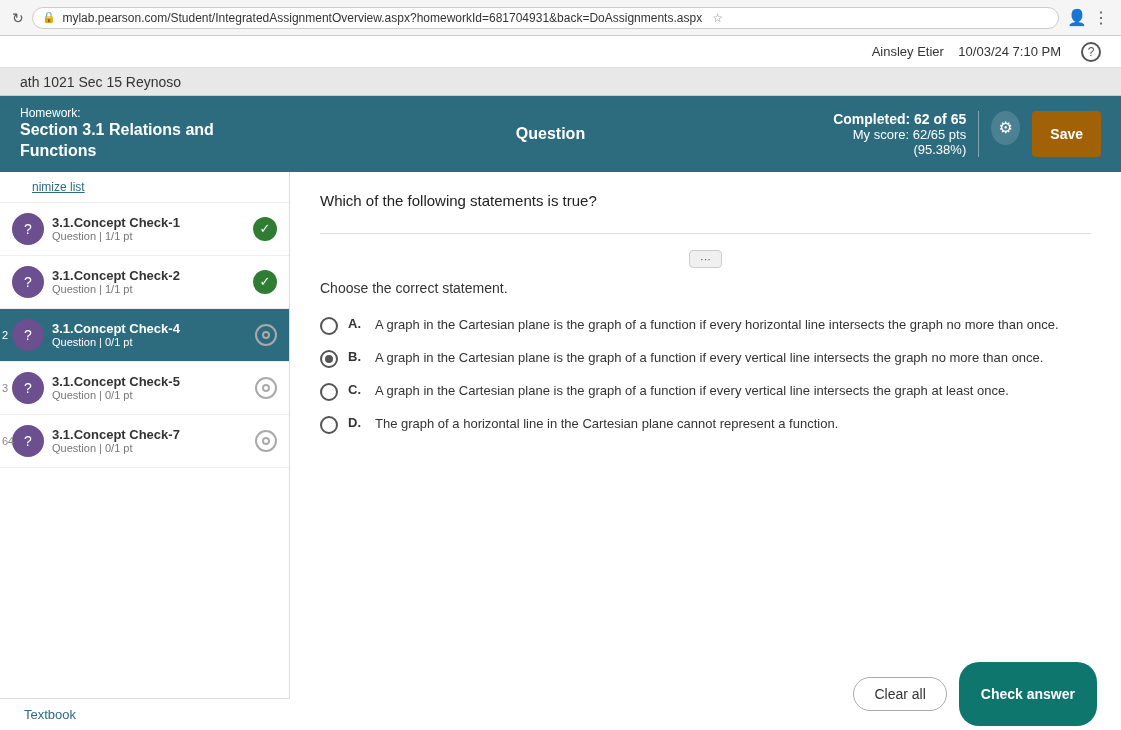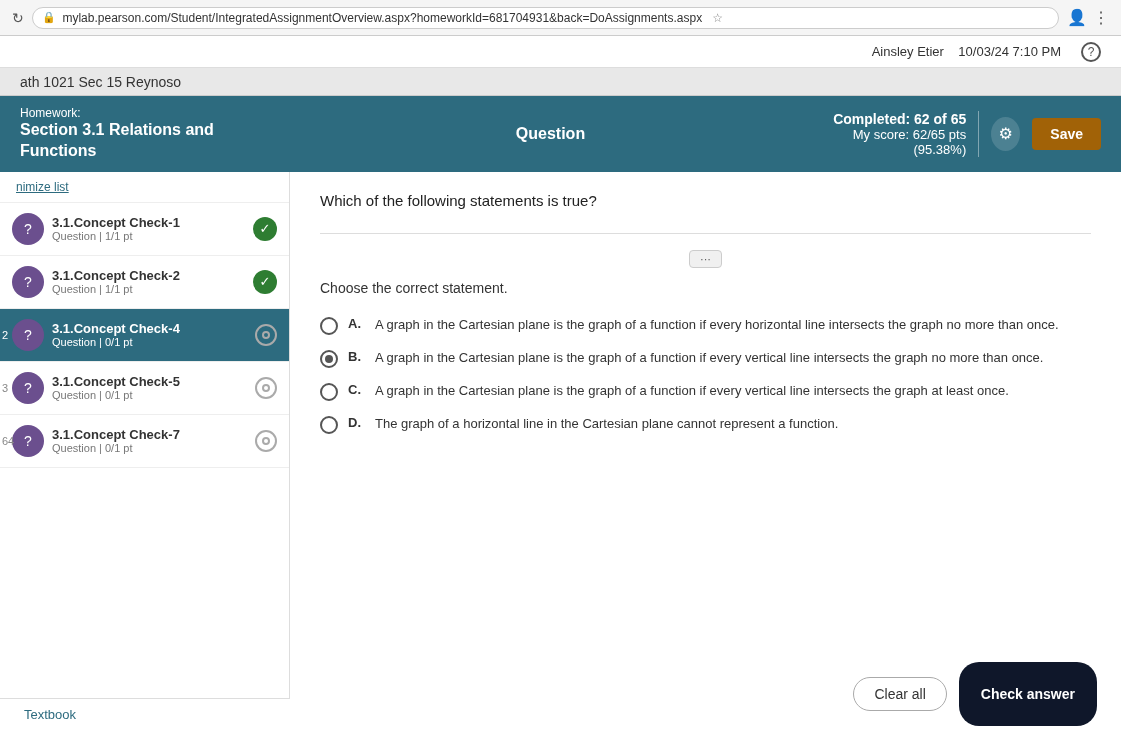--- a/index.html
+++ b/index.html
@@ -95,21 +95,20 @@
     .header-center {
       flex: 1;
       text-align: center;
       color: white;
       font-size: 16px;
       font-weight: bold;
     }
     .header-right {
       flex: 0 0 280px;
       display: flex;
-      align-items: center;
       justify-content: flex-end;
       gap: 12px;
     }
     .score-info {
       color: white;
       font-size: 13px;
       text-align: right;
       border-right: 1px solid rgba(255,255,255,0.4);
       padding-right: 12px;
     }
@@ -146,21 +145,21 @@
     .sidebar {
       width: 290px;
       flex-shrink: 0;
       border-right: 1px solid #ddd;
       background: white;
       overflow-y: auto;
       display: flex;
       flex-direction: column;
     }
     .minimize-list {
-      padding: 8px 16px;
+      padding: 8px 32px;
       font-size: 12px;
       color: #2d6b7f;
       cursor: pointer;
       text-decoration: underline;
       border-bottom: 1px solid #eee;
     }
     .sidebar-item {
       display: flex;
       align-items: center;
       padding: 10px 12px;
@@ -283,21 +282,21 @@
     .clear-all-btn {
       background: white;
       border: 1px solid #aaa;
       border-radius: 20px;
       padding: 8px 20px;
       font-size: 14px;
       color: #333;
       cursor: pointer;
     }
     .check-answer-btn {
-      background: #0f172a;
+      background: #0f766e;
       color: white;
       border: none;
       border-radius: 20px;
       padding: 24px 22px;
       font-size: 14px;
       font-weight: bold;
       cursor: pointer;
     }
 
     

